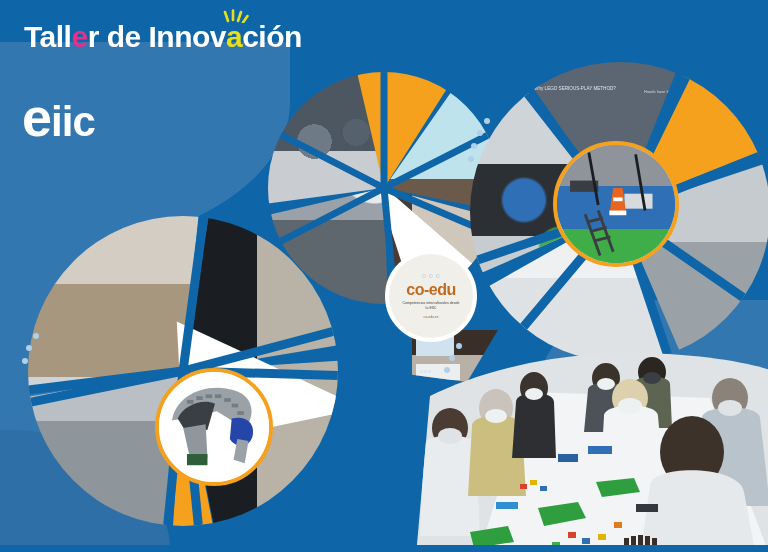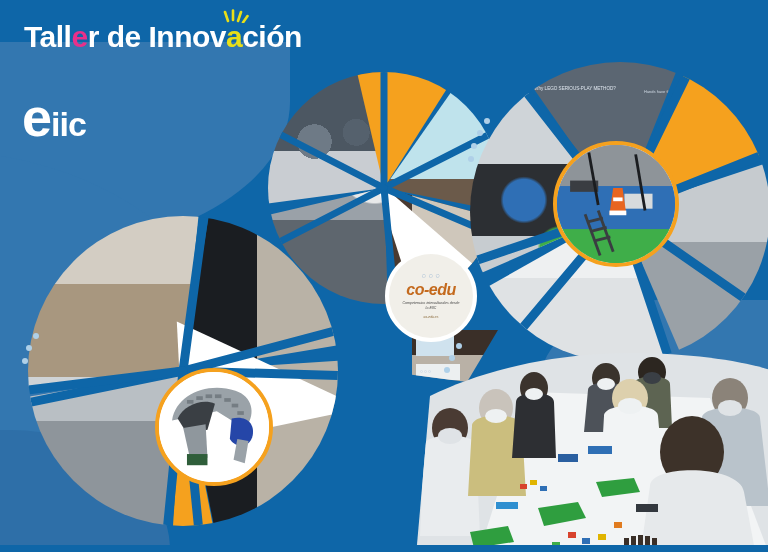--- a/index.html
+++ b/index.html
@@ -72,21 +72,20 @@
   .inset-ring{
     position:absolute;border-radius:50%;
     z-index:9;
     background:#ffffff;
     box-sizing:border-box;
   }
   .inset-ring.orange{border:4px solid #F5A11E;}
   .inset-ring .pic{
     position:absolute;inset:0;border-radius:50%;
     overflow:hidden;
-    font-style:italic;
   }
 
   
   .ph-group{
     background:
       radial-gradient(circle at 20% 30%, #6e7a86 0 7%, transparent 7%),
       radial-gradient(circle at 38% 26%, #55616d 0 6%, transparent 6%),
       radial-gradient(circle at 58% 32%, #7b838d 0 6%, transparent 6%),
       linear-gradient(180deg,#4c5762 0 34%, #c9cdd2 34% 58%, #8d949c 58% 100%);
   }
@@ -167,21 +166,21 @@
     transform:translateX(-50%);
     width:30px;height:14px;
     pointer-events:none;
   }
   .logo{
     position:absolute;left:22px;top:95px;z-index:20;
     color:#ffffff;font-weight:bold;
     display:flex;align-items:baseline;
   }
   .logo .e{font-size:54px;line-height:44px;letter-spacing:-2px;}
-  .logo .iic{font-size:34px;line-height:44px;letter-spacing:-1px;margin-left:1px;}
+  .logo .iic{font-size:42px;line-height:44px;letter-spacing:-1px;margin-left:1px;}
 </style>
 </head>
 <body>
 
 <div id="poster">
 
   <div class="bg-swoosh-top"></div>
   <div class="bg-swoosh-left"></div>
   <div class="bg-swoosh-bottom"></div>
   <div class="bg-right-panel"></div>

